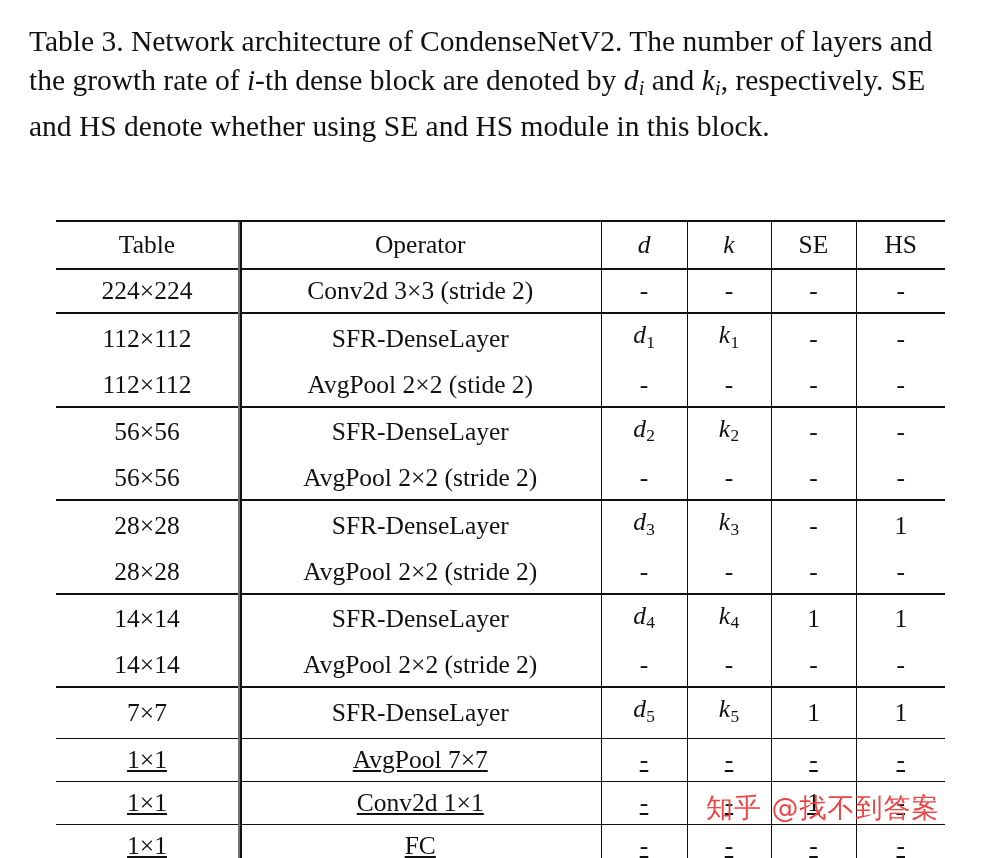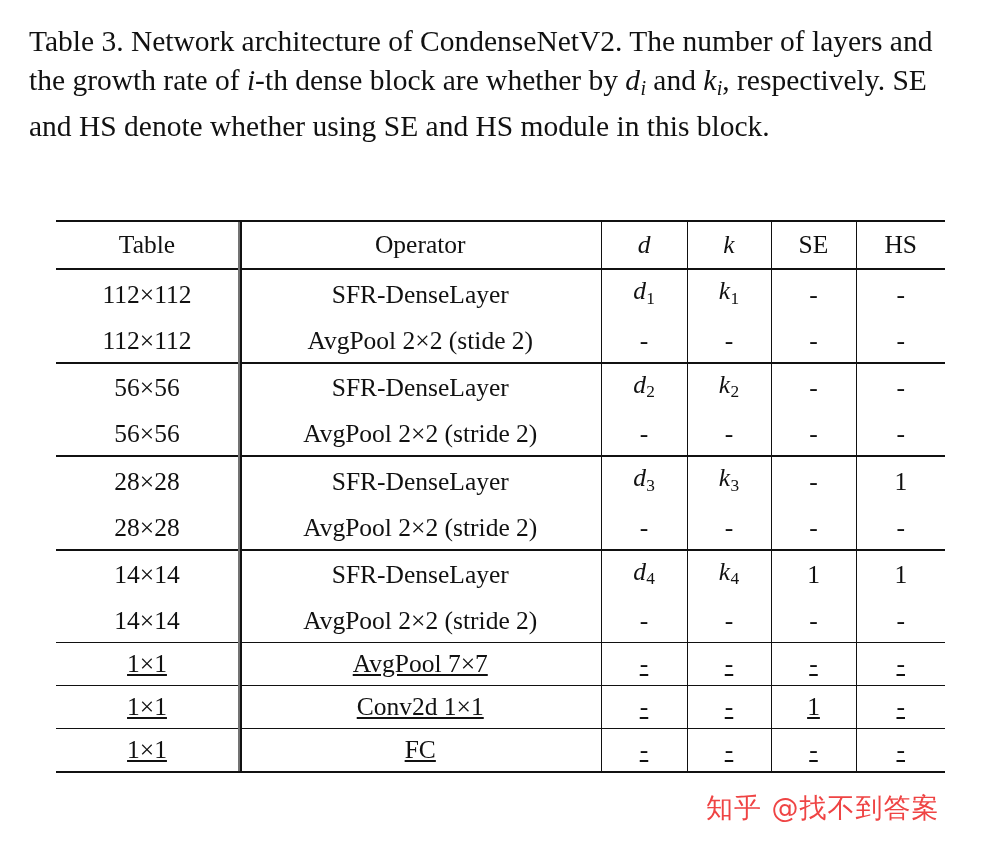--- a/index.html
+++ b/index.html
@@ -101,21 +101,21 @@
     letter-spacing: 1px;
     white-space: nowrap;
     pointer-events: none;
     user-select: none;
   }
 </style>
 </head>
 <body>
 
 <div id="caption">
-  <span>Table 3. Network architecture of CondenseNetV2. The number of layers and the growth rate of </span><span class="mi">i</span><span>-th dense block are whether by </span><span class="mi">d</span><span class="msub">i</span><span> and </span><span class="mi">k</span><span class="msub">i</span><span>, respectively. SE and HS denote whether using SE and HS module in this block.</span>
+  <span>Table 3. Network architecture of CondenseNetV2. The number of layers and the growth rate of </span><span class="mi">i</span><span>-th dense block are denoted by </span><span class="mi">d</span><span class="msub">i</span><span> and </span><span class="mi">k</span><span class="msub">i</span><span>, respectively. SE and HS denote whether using SE and HS module in this block.</span>
 </div>
 
 <div id="table-wrap">
   <table class="arch">
     <colgroup>
       <col class="c-input">
         <col class="c-op">
         <col class="c-d">
         <col class="c-k">
         <col class="c-se">
@@ -126,20 +126,28 @@
         <th>Table</th>
         <th class="vr-double">Operator</th>
         <th class="vr"><span class="mi">d</span></th>
         <th class="vr"><span class="mi">k</span></th>
         <th class="vr">SE</th>
         <th class="vr">HS</th>
       </tr>
     </thead>
     <tbody id="tbody">
         <tr class="rule-top">
+          <td>224×224</td>
+          <td class="vr-double">Conv2d 3×3 (stride 2)</td>
+          <td class="vr">-</td>
+          <td class="vr">-</td>
+          <td class="vr">-</td>
+          <td class="vr">-</td>
+        </tr>
+        <tr class="rule-top">
           <td>112×112</td>
           <td class="vr-double">SFR-DenseLayer</td>
           <td class="vr"><span class="mi">d</span><span class="msub" style="font-style: normal;">1</span></td>
           <td class="vr"><span class="mi">k</span><span class="msub" style="font-style: normal;">1</span></td>
           <td class="vr">-</td>
           <td class="vr">-</td>
         </tr>
         <tr class="rule-none">
           <td>112×112</td>
           <td class="vr-double">AvgPool 2×2 (stide 2)</td>
@@ -188,20 +196,28 @@
           <td class="vr">1</td>
           <td class="vr">1</td>
         </tr>
         <tr class="rule-none">
           <td>14×14</td>
           <td class="vr-double">AvgPool 2×2 (stride 2)</td>
           <td class="vr">-</td>
           <td class="vr">-</td>
           <td class="vr">-</td>
           <td class="vr">-</td>
+        </tr>
+        <tr class="rule-top">
+          <td>7×7</td>
+          <td class="vr-double">SFR-DenseLayer</td>
+          <td class="vr"><span class="mi">d</span><span class="msub" style="font-style: normal;">5</span></td>
+          <td class="vr"><span class="mi">k</span><span class="msub" style="font-style: normal;">5</span></td>
+          <td class="vr">1</td>
+          <td class="vr">1</td>
         </tr>
         <tr class="rule-thin">
           <td>1×1</td>
           <td class="vr-double">AvgPool 7×7</td>
           <td class="vr">-</td>
           <td class="vr">-</td>
           <td class="vr">-</td>
           <td class="vr">-</td>
         </tr>
         <tr class="rule-thin">

